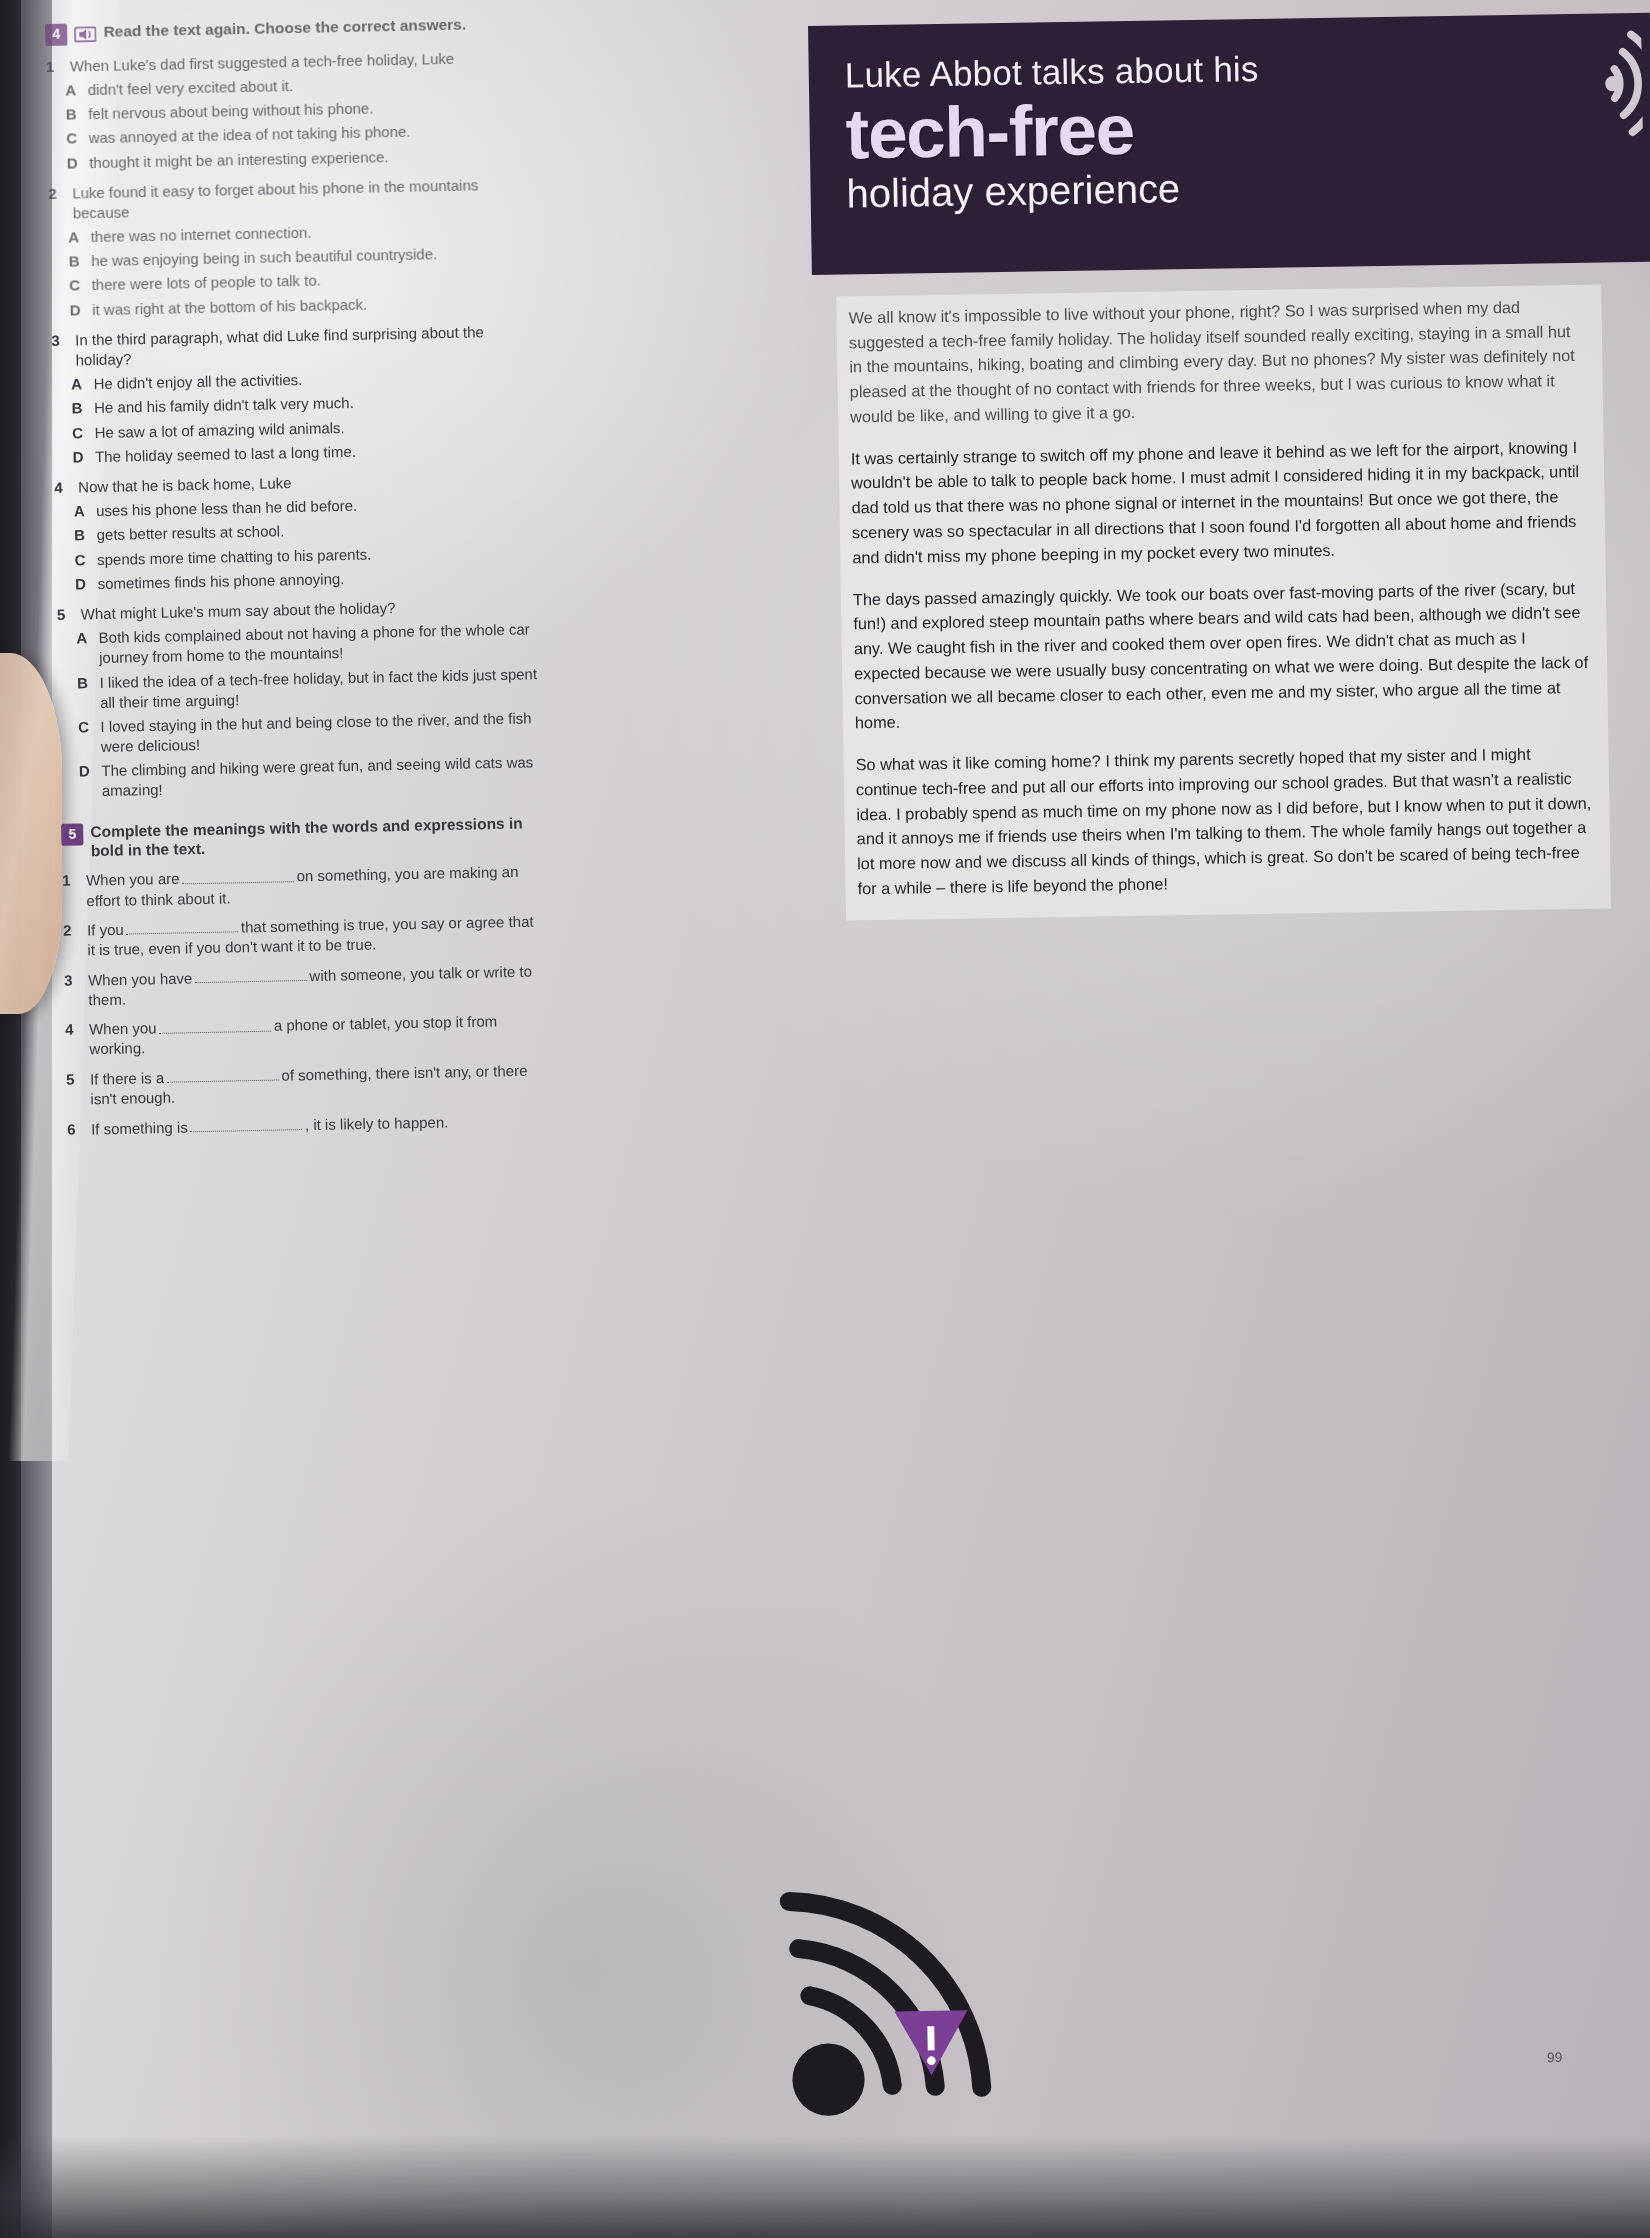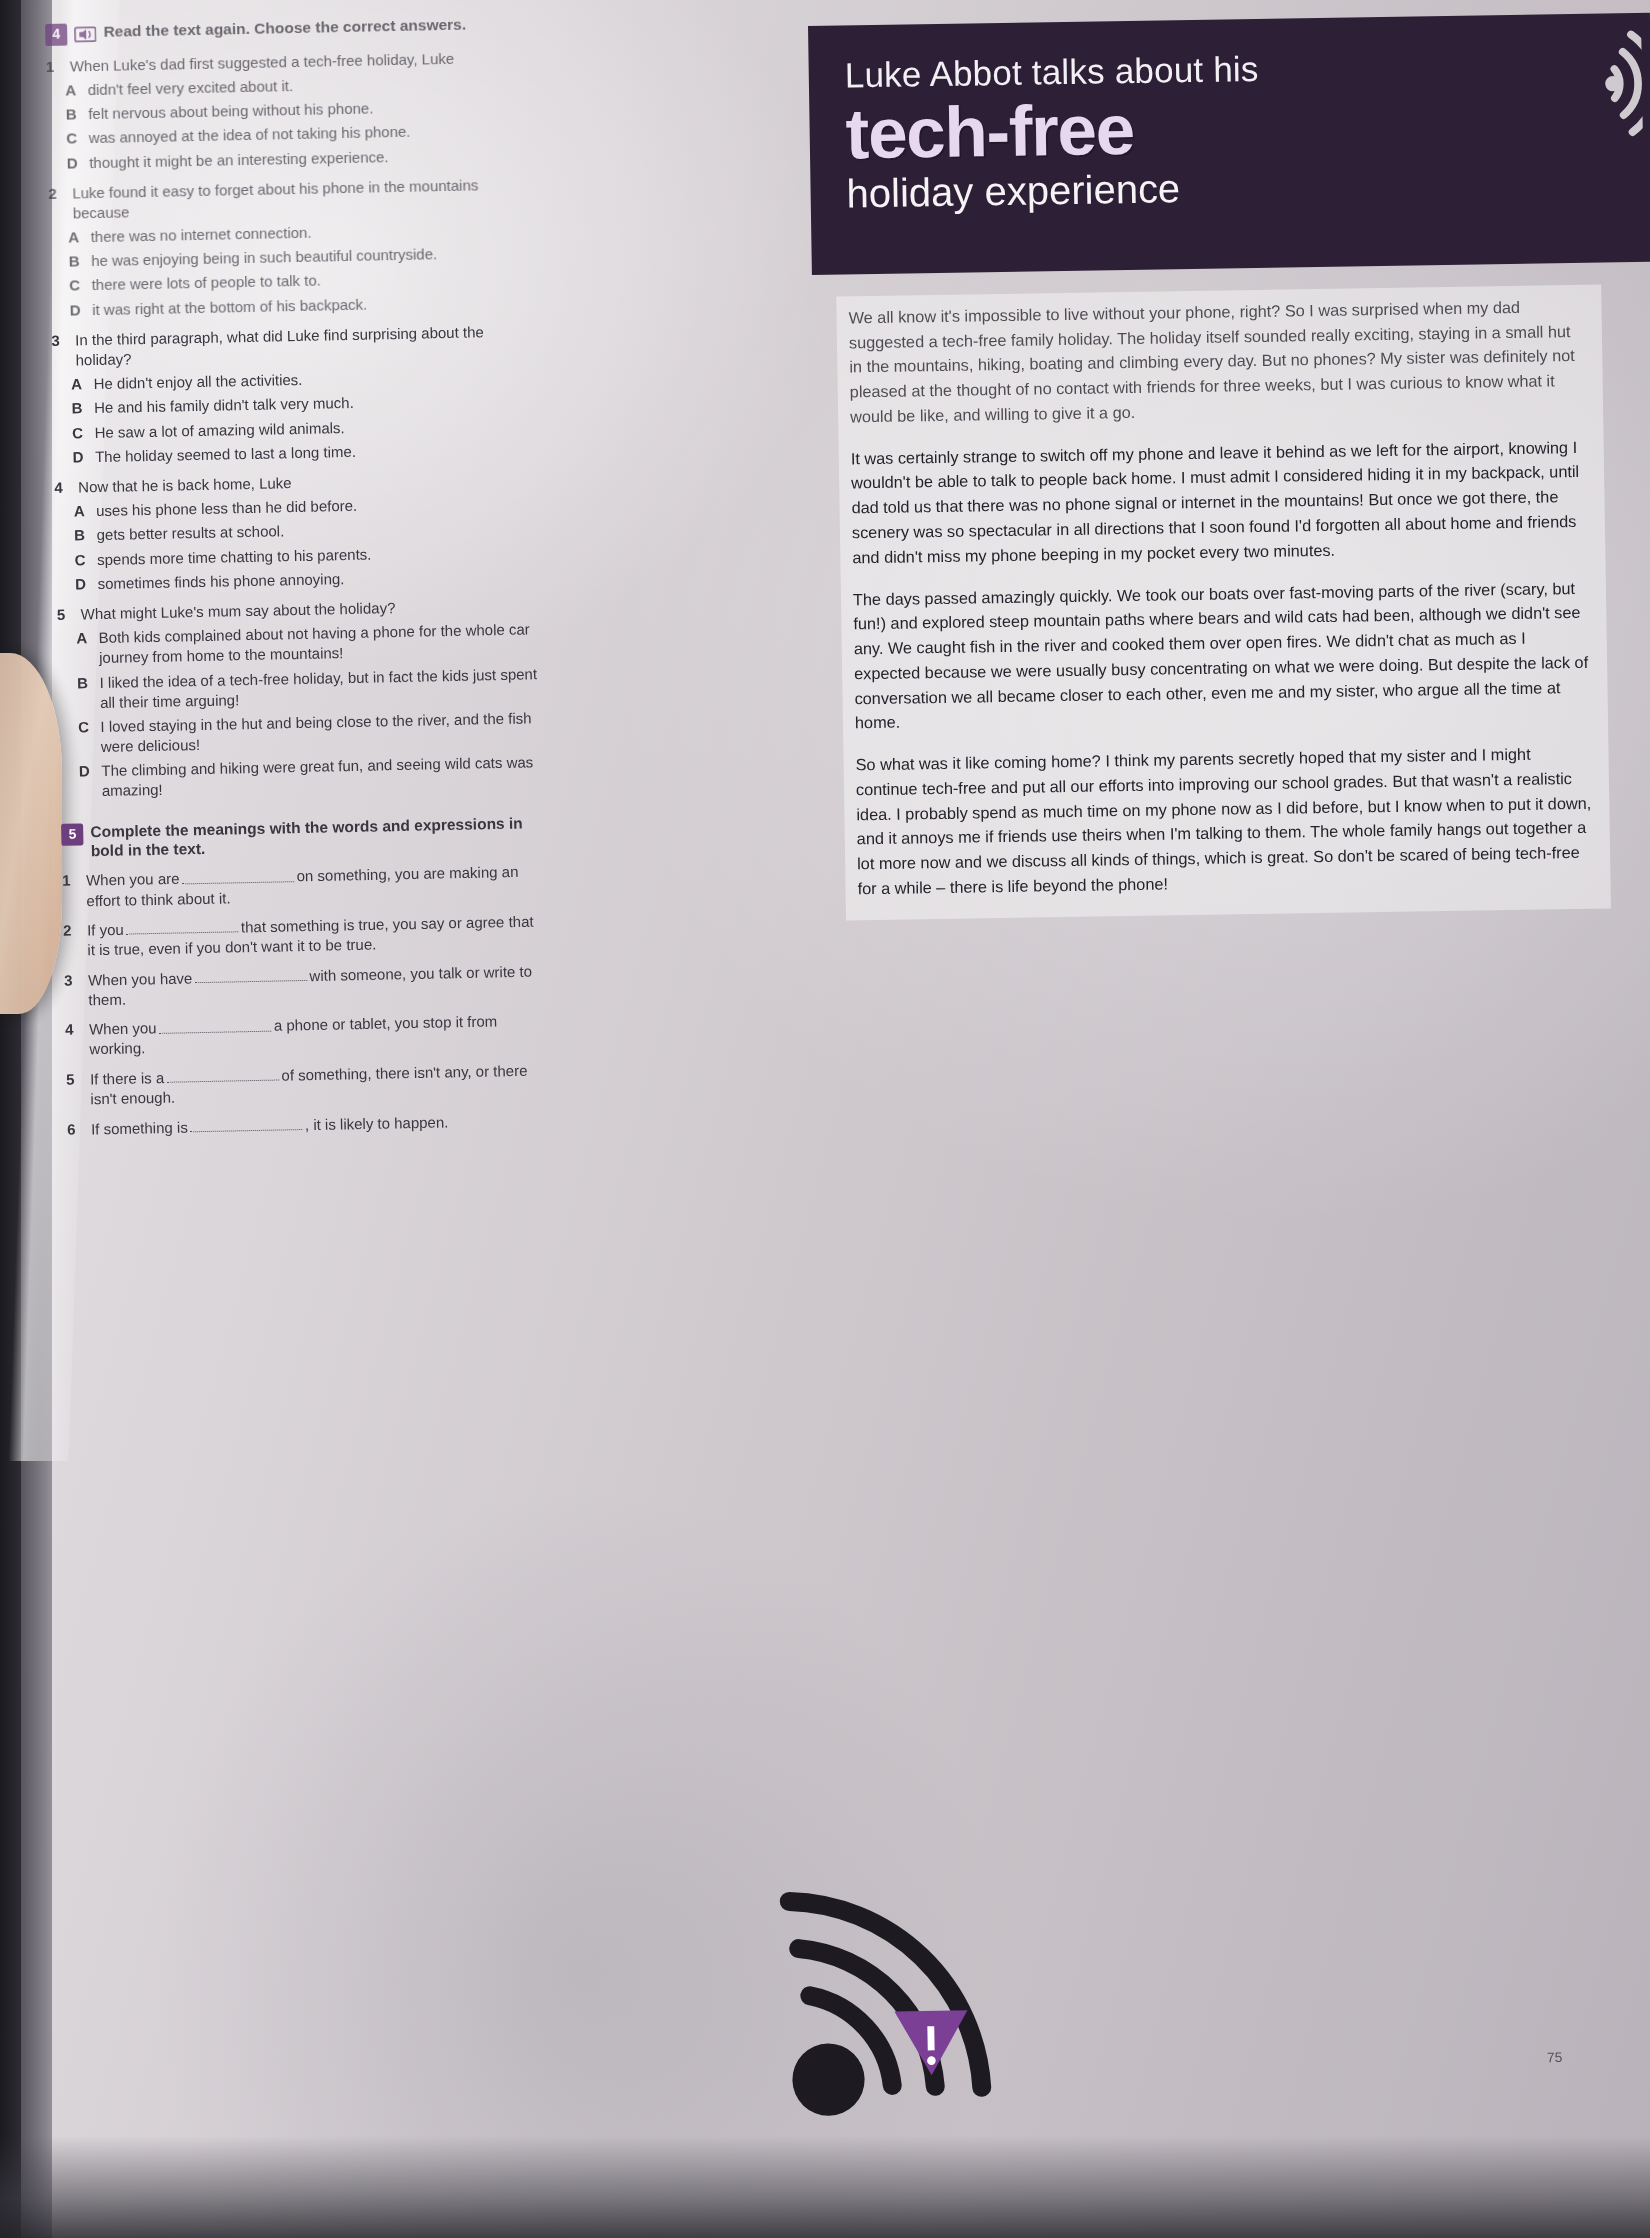--- a/index.html
+++ b/index.html
@@ -437,17 +437,17 @@
         <path d="M40 95 A175 175 0 0 1 196 258"></path>
         <path d="M52 150 A120 120 0 0 1 146 256"></path>
       </g>
       <circle cx="72" cy="248" r="42" fill="#1d1a22"></circle>
       <path d="M150 170 L235 170 L192 245 Z" fill="#7b3f96"></path>
       <rect x="188" y="188" width="8" height="28" fill="#fff"></rect>
       <circle cx="192" cy="228" r="5" fill="#fff"></circle>
     </svg>
   </div>
 
-  <div class="page-num">75</div>
+  <div class="page-num">99</div>
 
   <div class="bottom-edge"></div>
 </div>
 
 
 </body></html>

